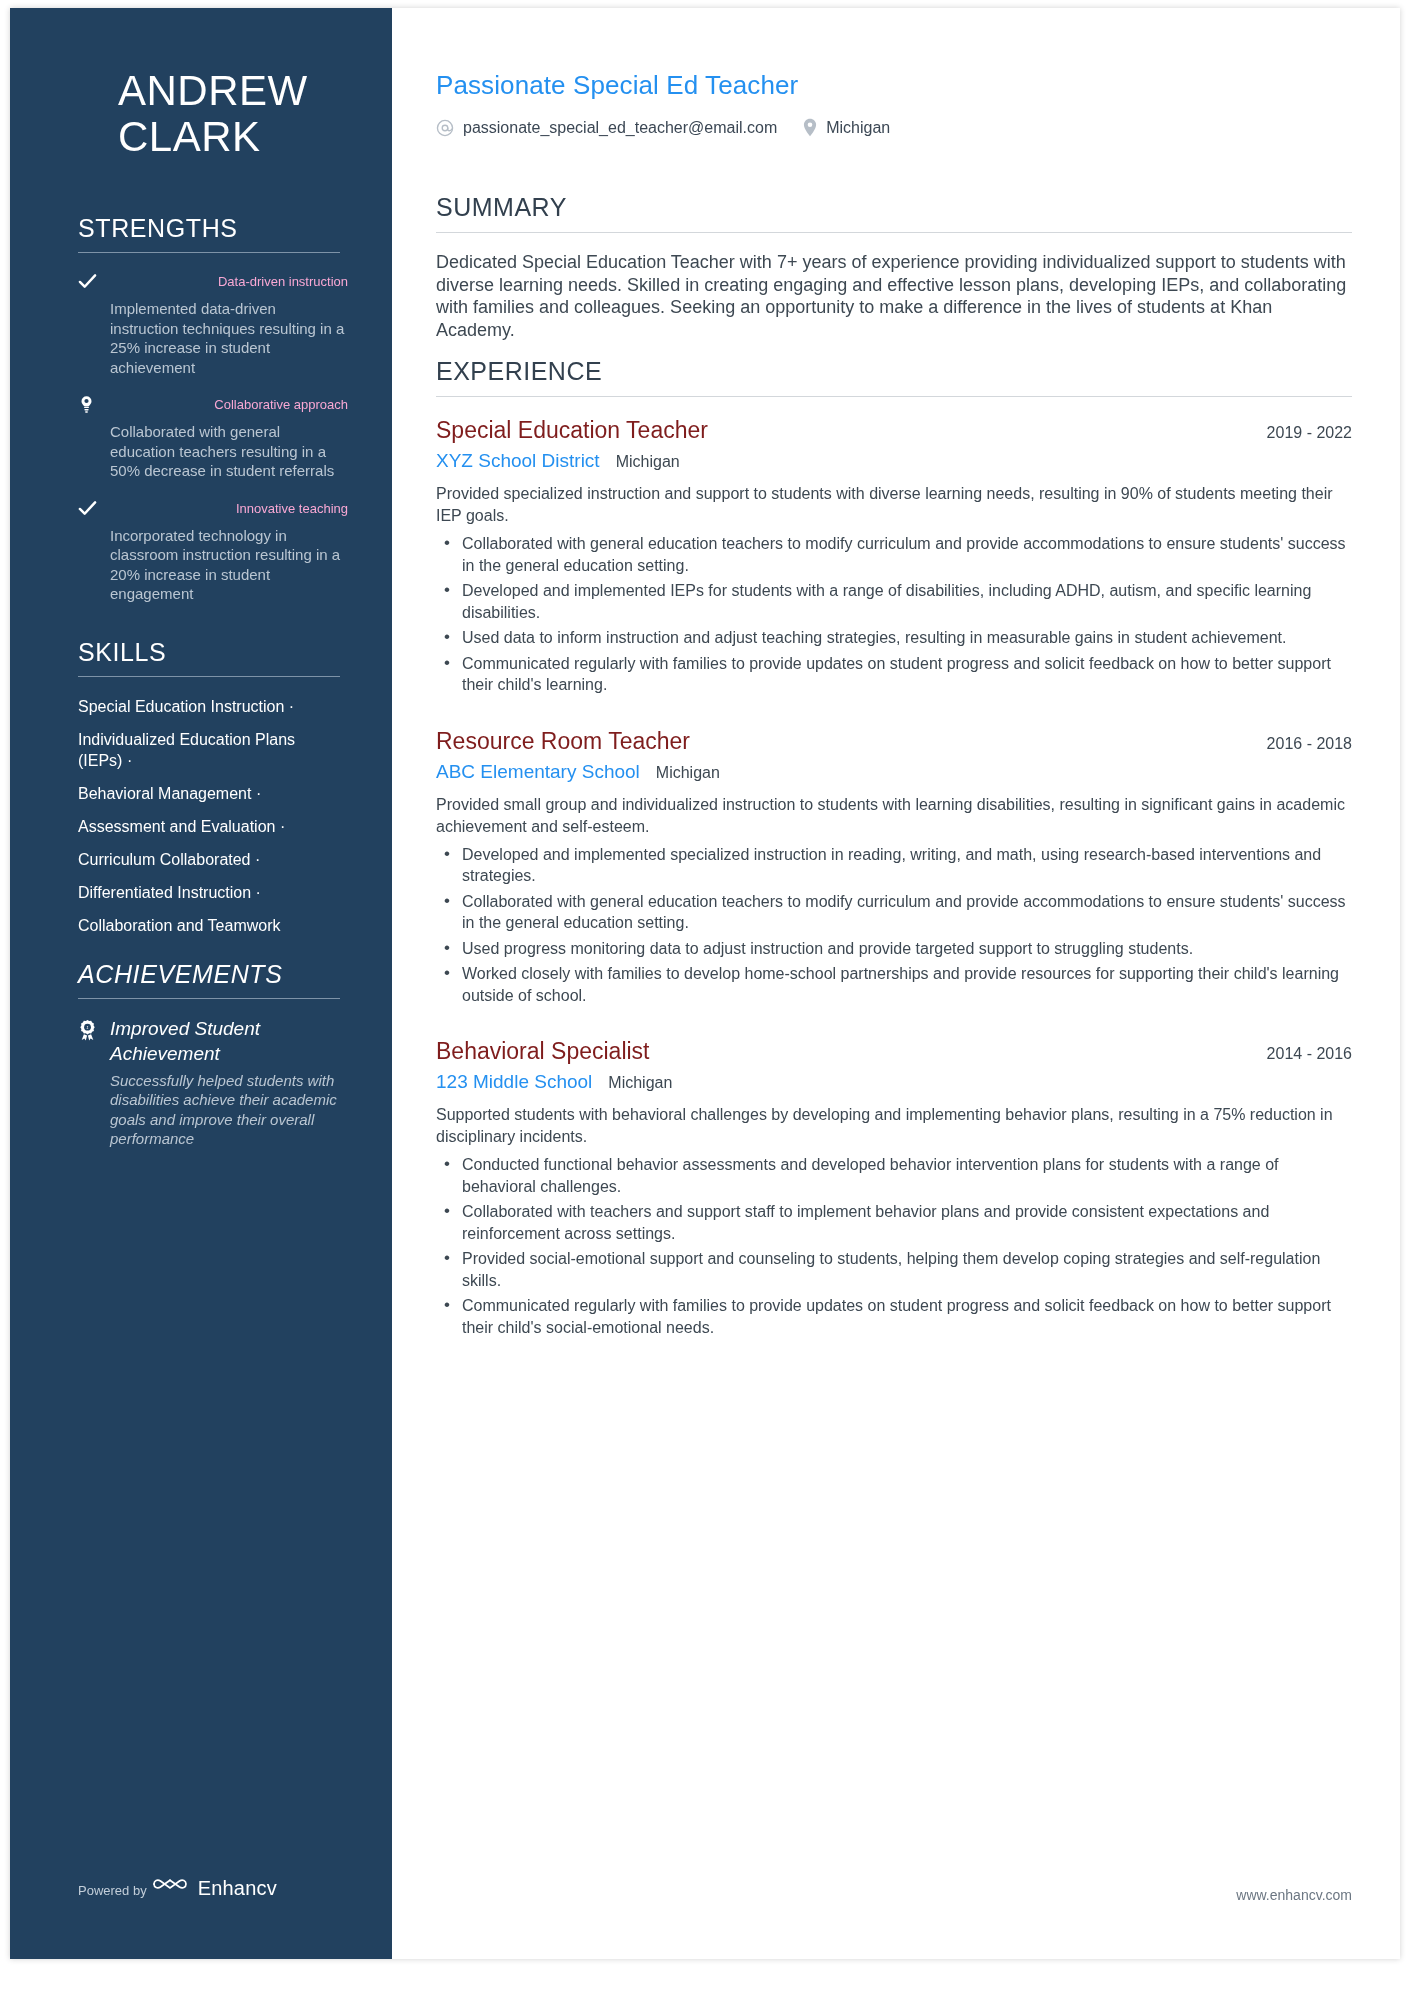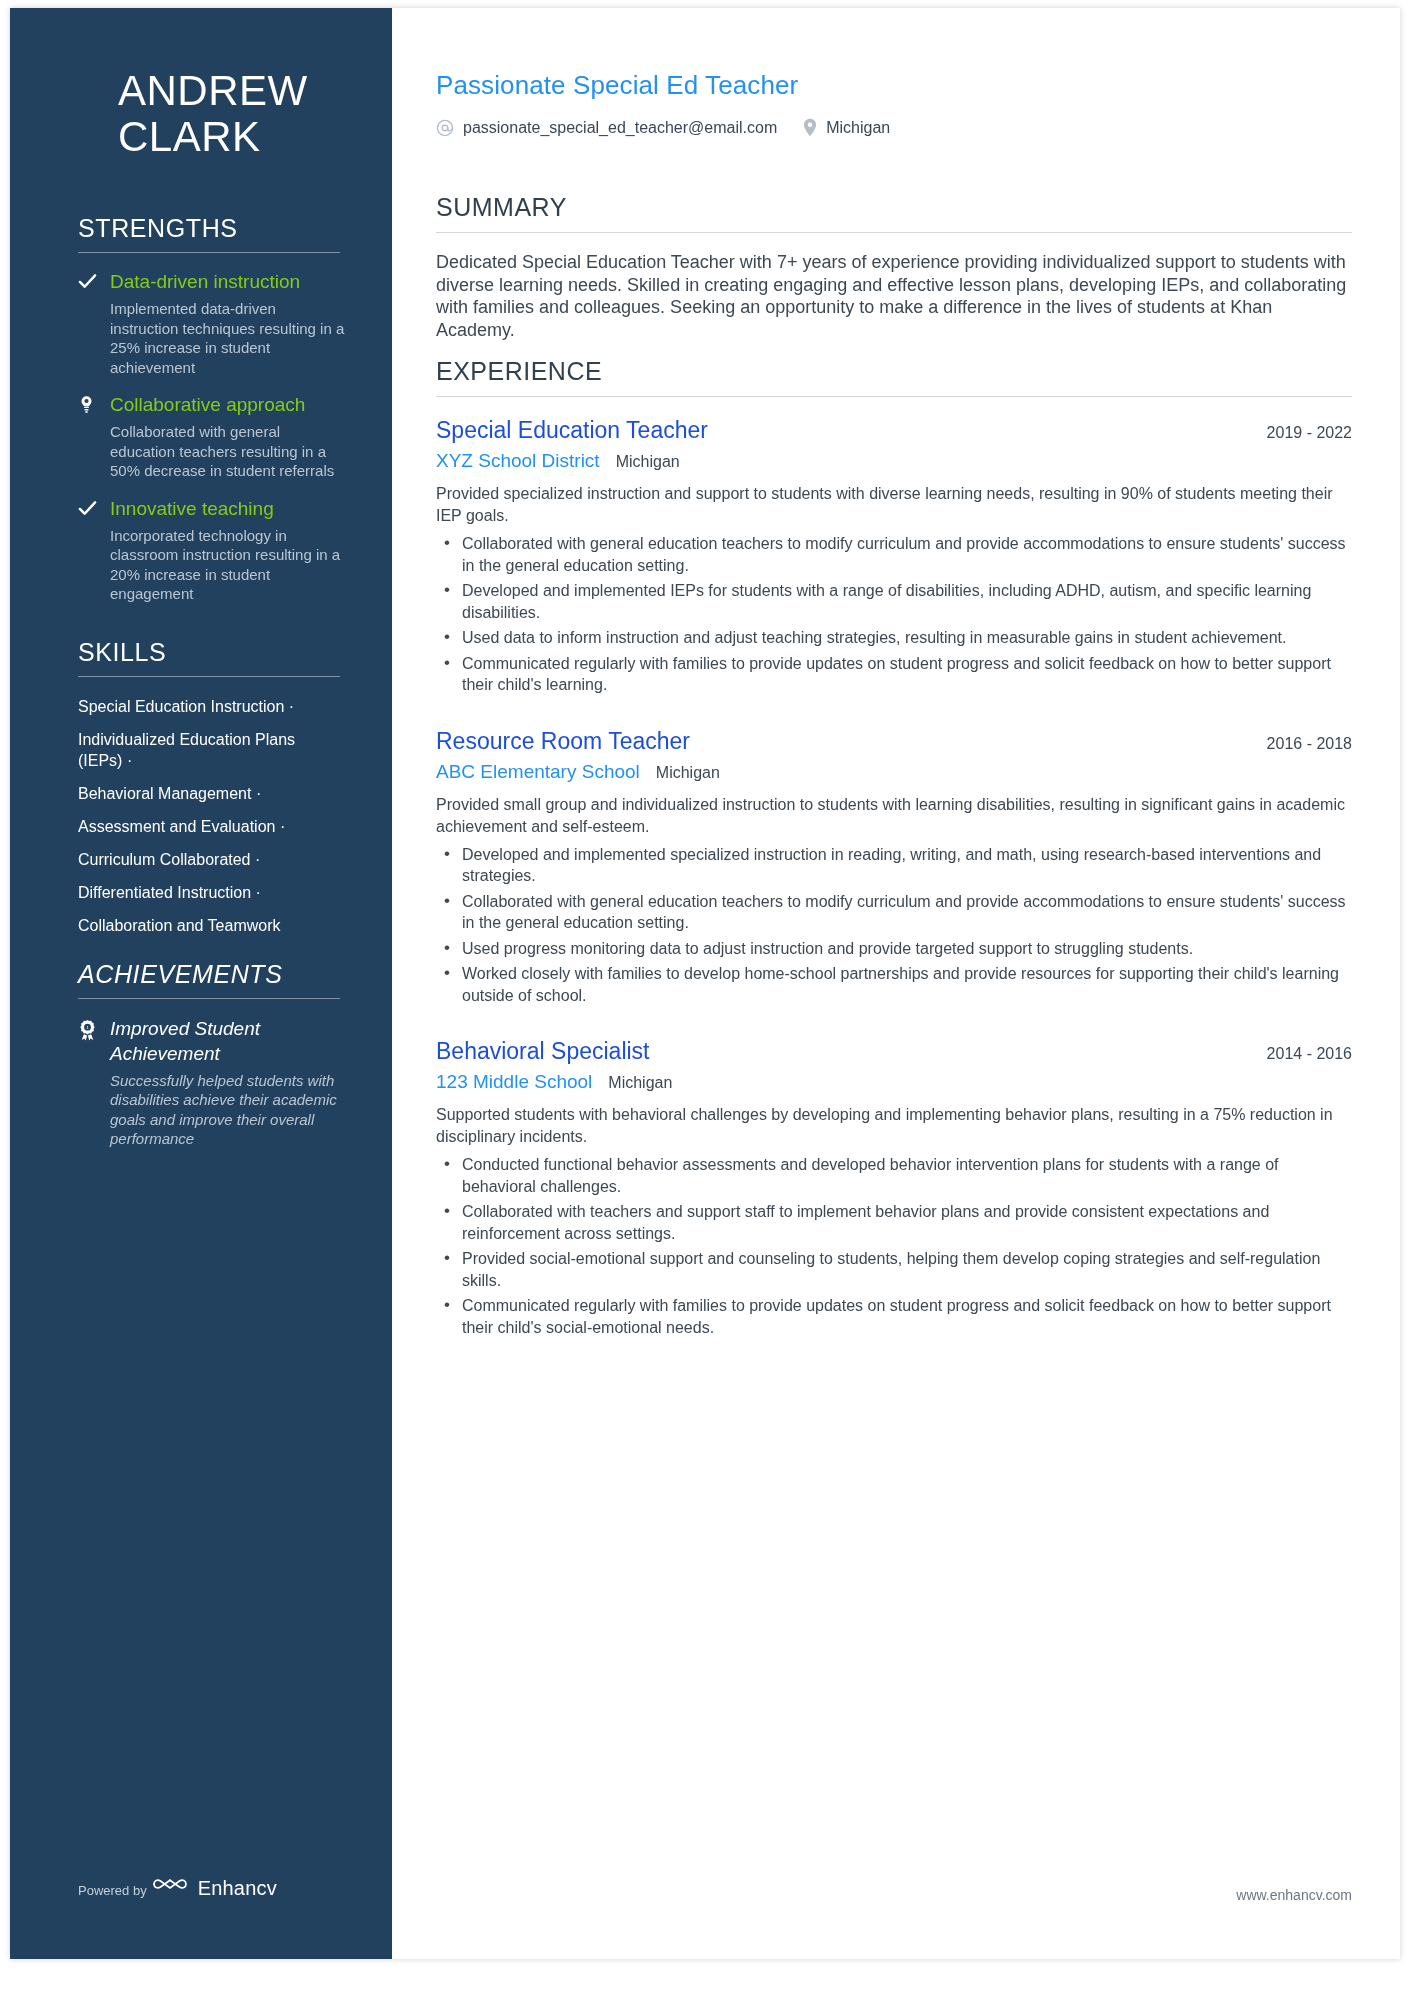--- a/index.html
+++ b/index.html
@@ -68,24 +68,25 @@
   .st-ico {
     width: 32px;
     min-width: 32px;
     padding-top: 2px;
     color: #ffffff;
     flex-shrink: 0;
   }
   .st-ico svg { display: block; }
   .st-body { flex: 1; }
   .st-title {
-    font-size: 19px;
+    font-size: 13px;
     line-height: 24px;
-    color: #84cc16;
+    color: #f9a8d4;
     margin-bottom: 5px;
+    text-align: right;
   }
   .st-desc {
     font-size: 15px;
     line-height: 19.5px;
     color: #bac6d2;
   }
 
   .skills { padding-top: 2px; }
   .skill {
     font-size: 16px;
@@ -188,21 +189,21 @@
   }
 
   .job { margin-bottom: 30px; }
   .job-top {
     display: flex;
     justify-content: space-between;
     align-items: baseline;
   }
   .job-title {
     font-size: 23px;
-    color: #1d4ed8;
+    color: #7f1d1d;
     font-weight: 400;
     line-height: 30px;
   }
   .job-date {
     font-size: 16px;
     color: #3d4852;
     white-space: nowrap;
     padding-left: 16px;
   }
   .job-sub {

